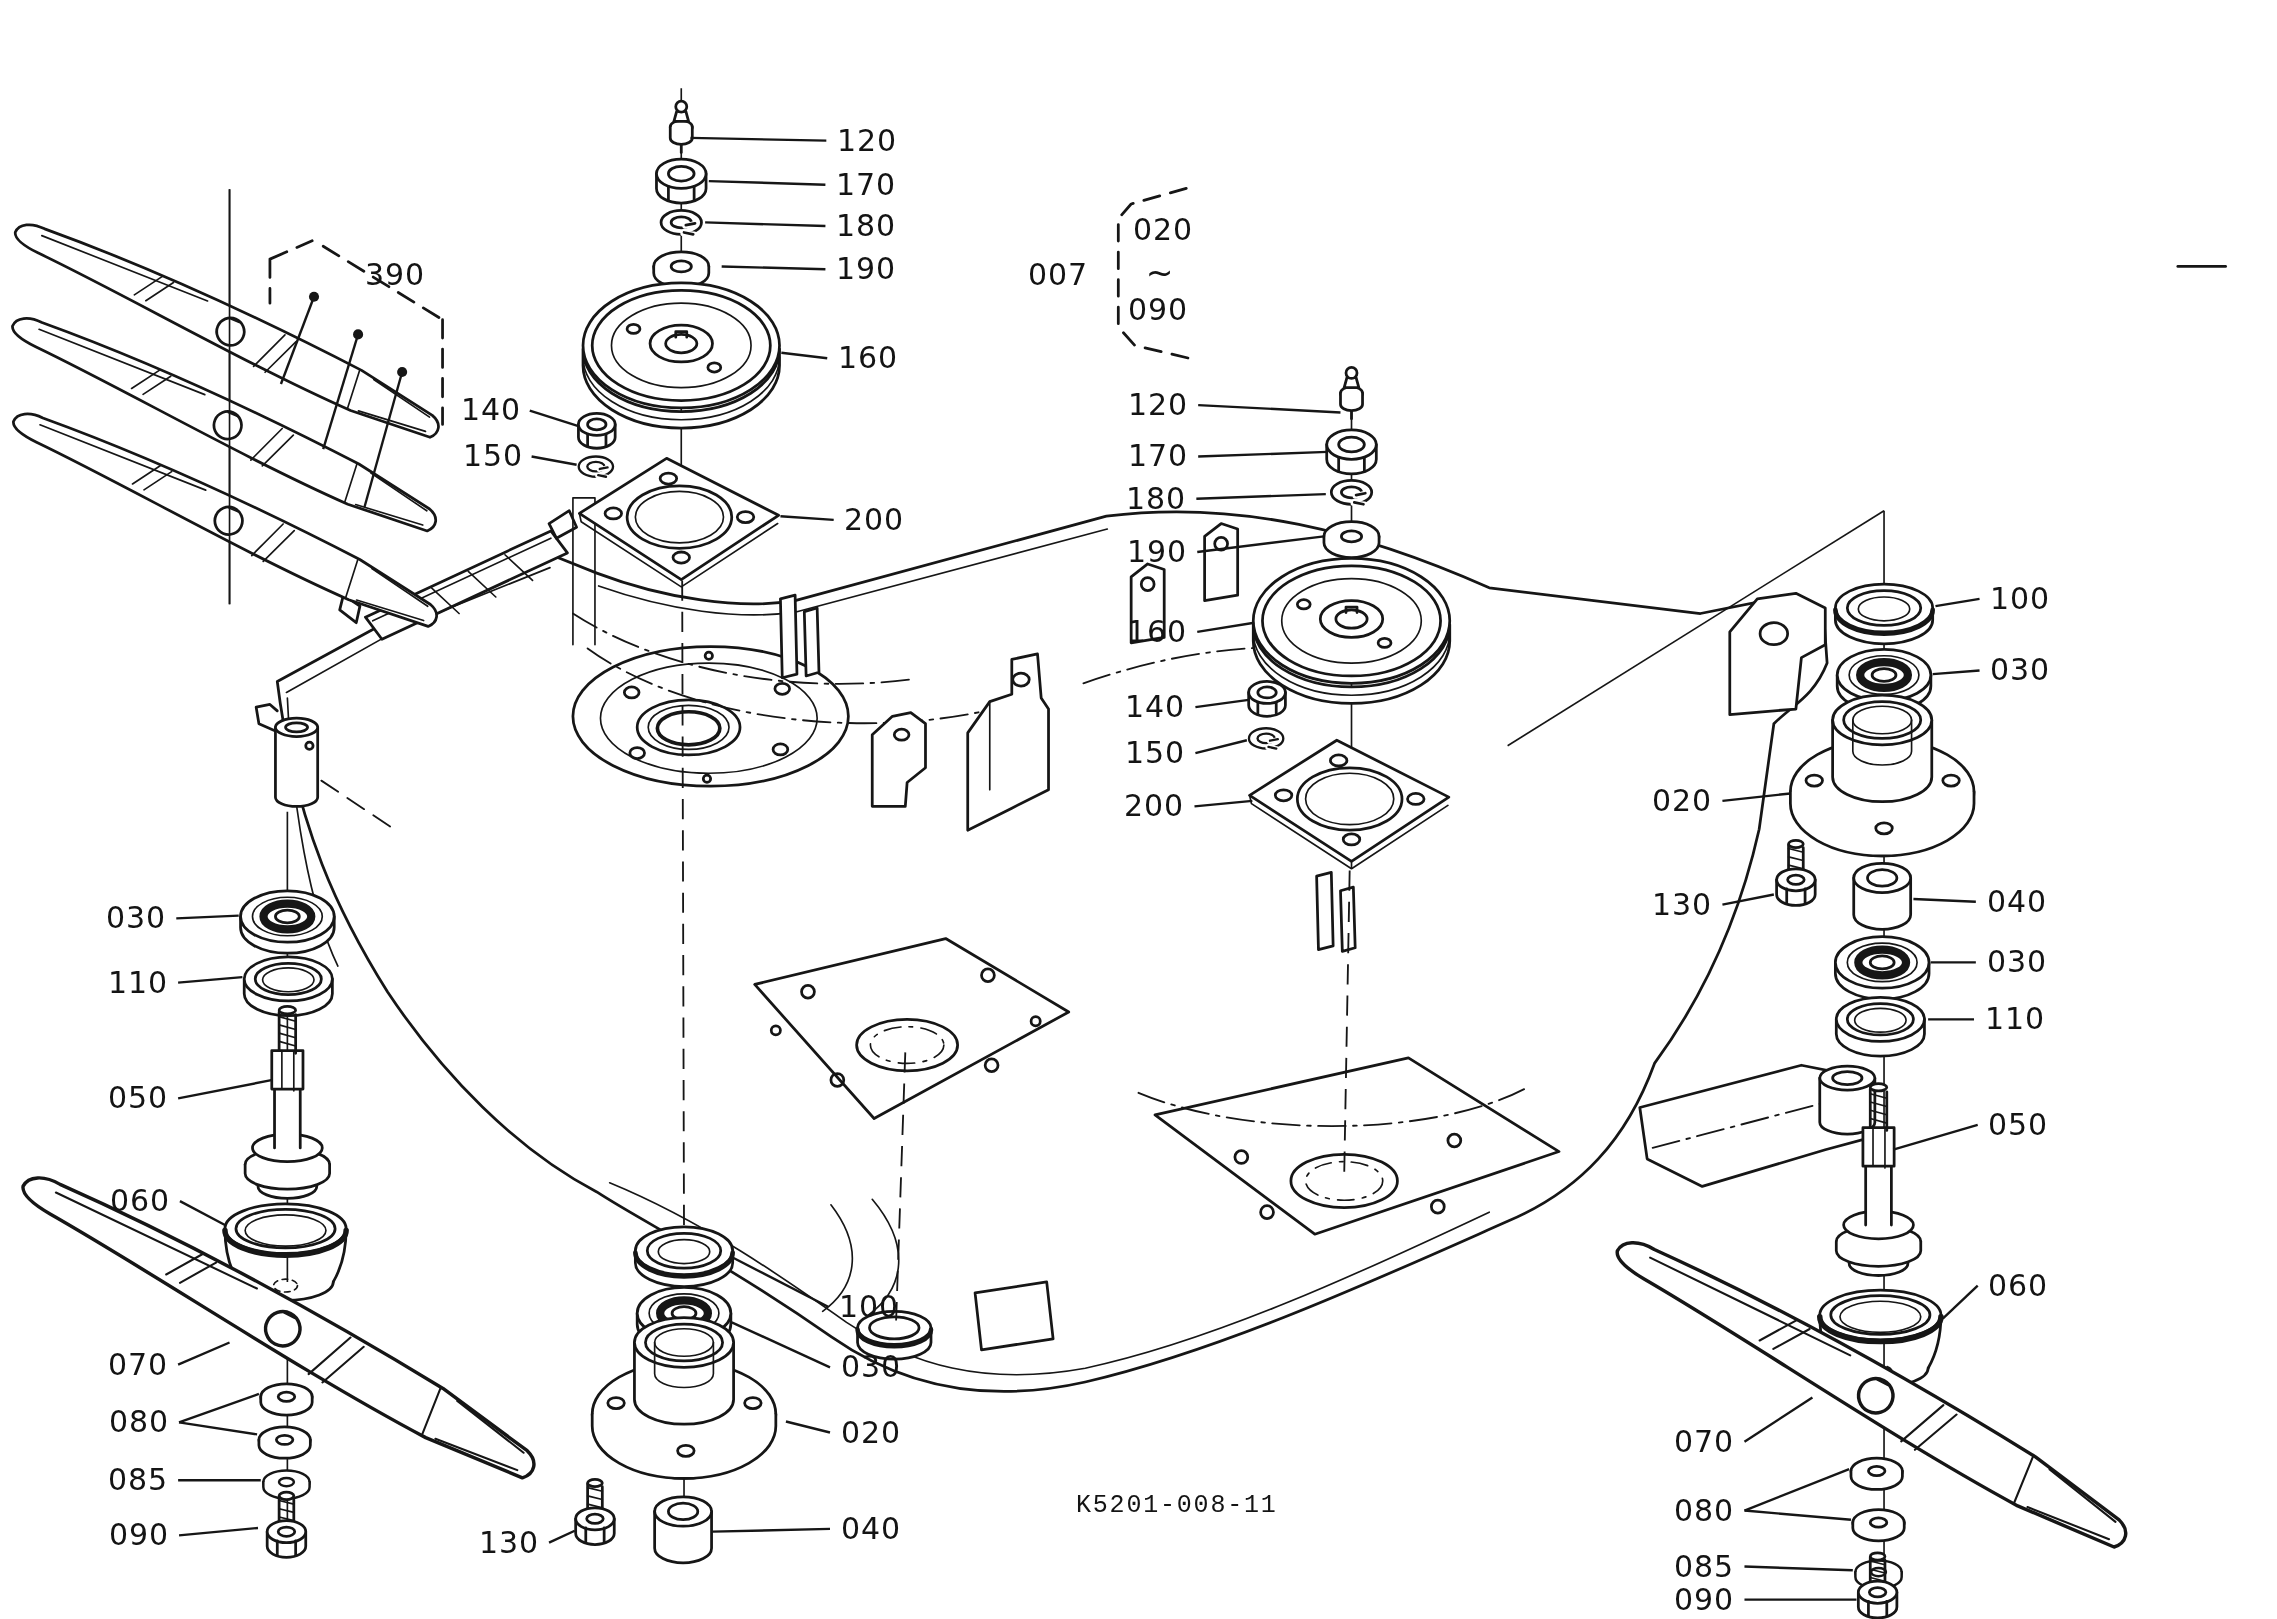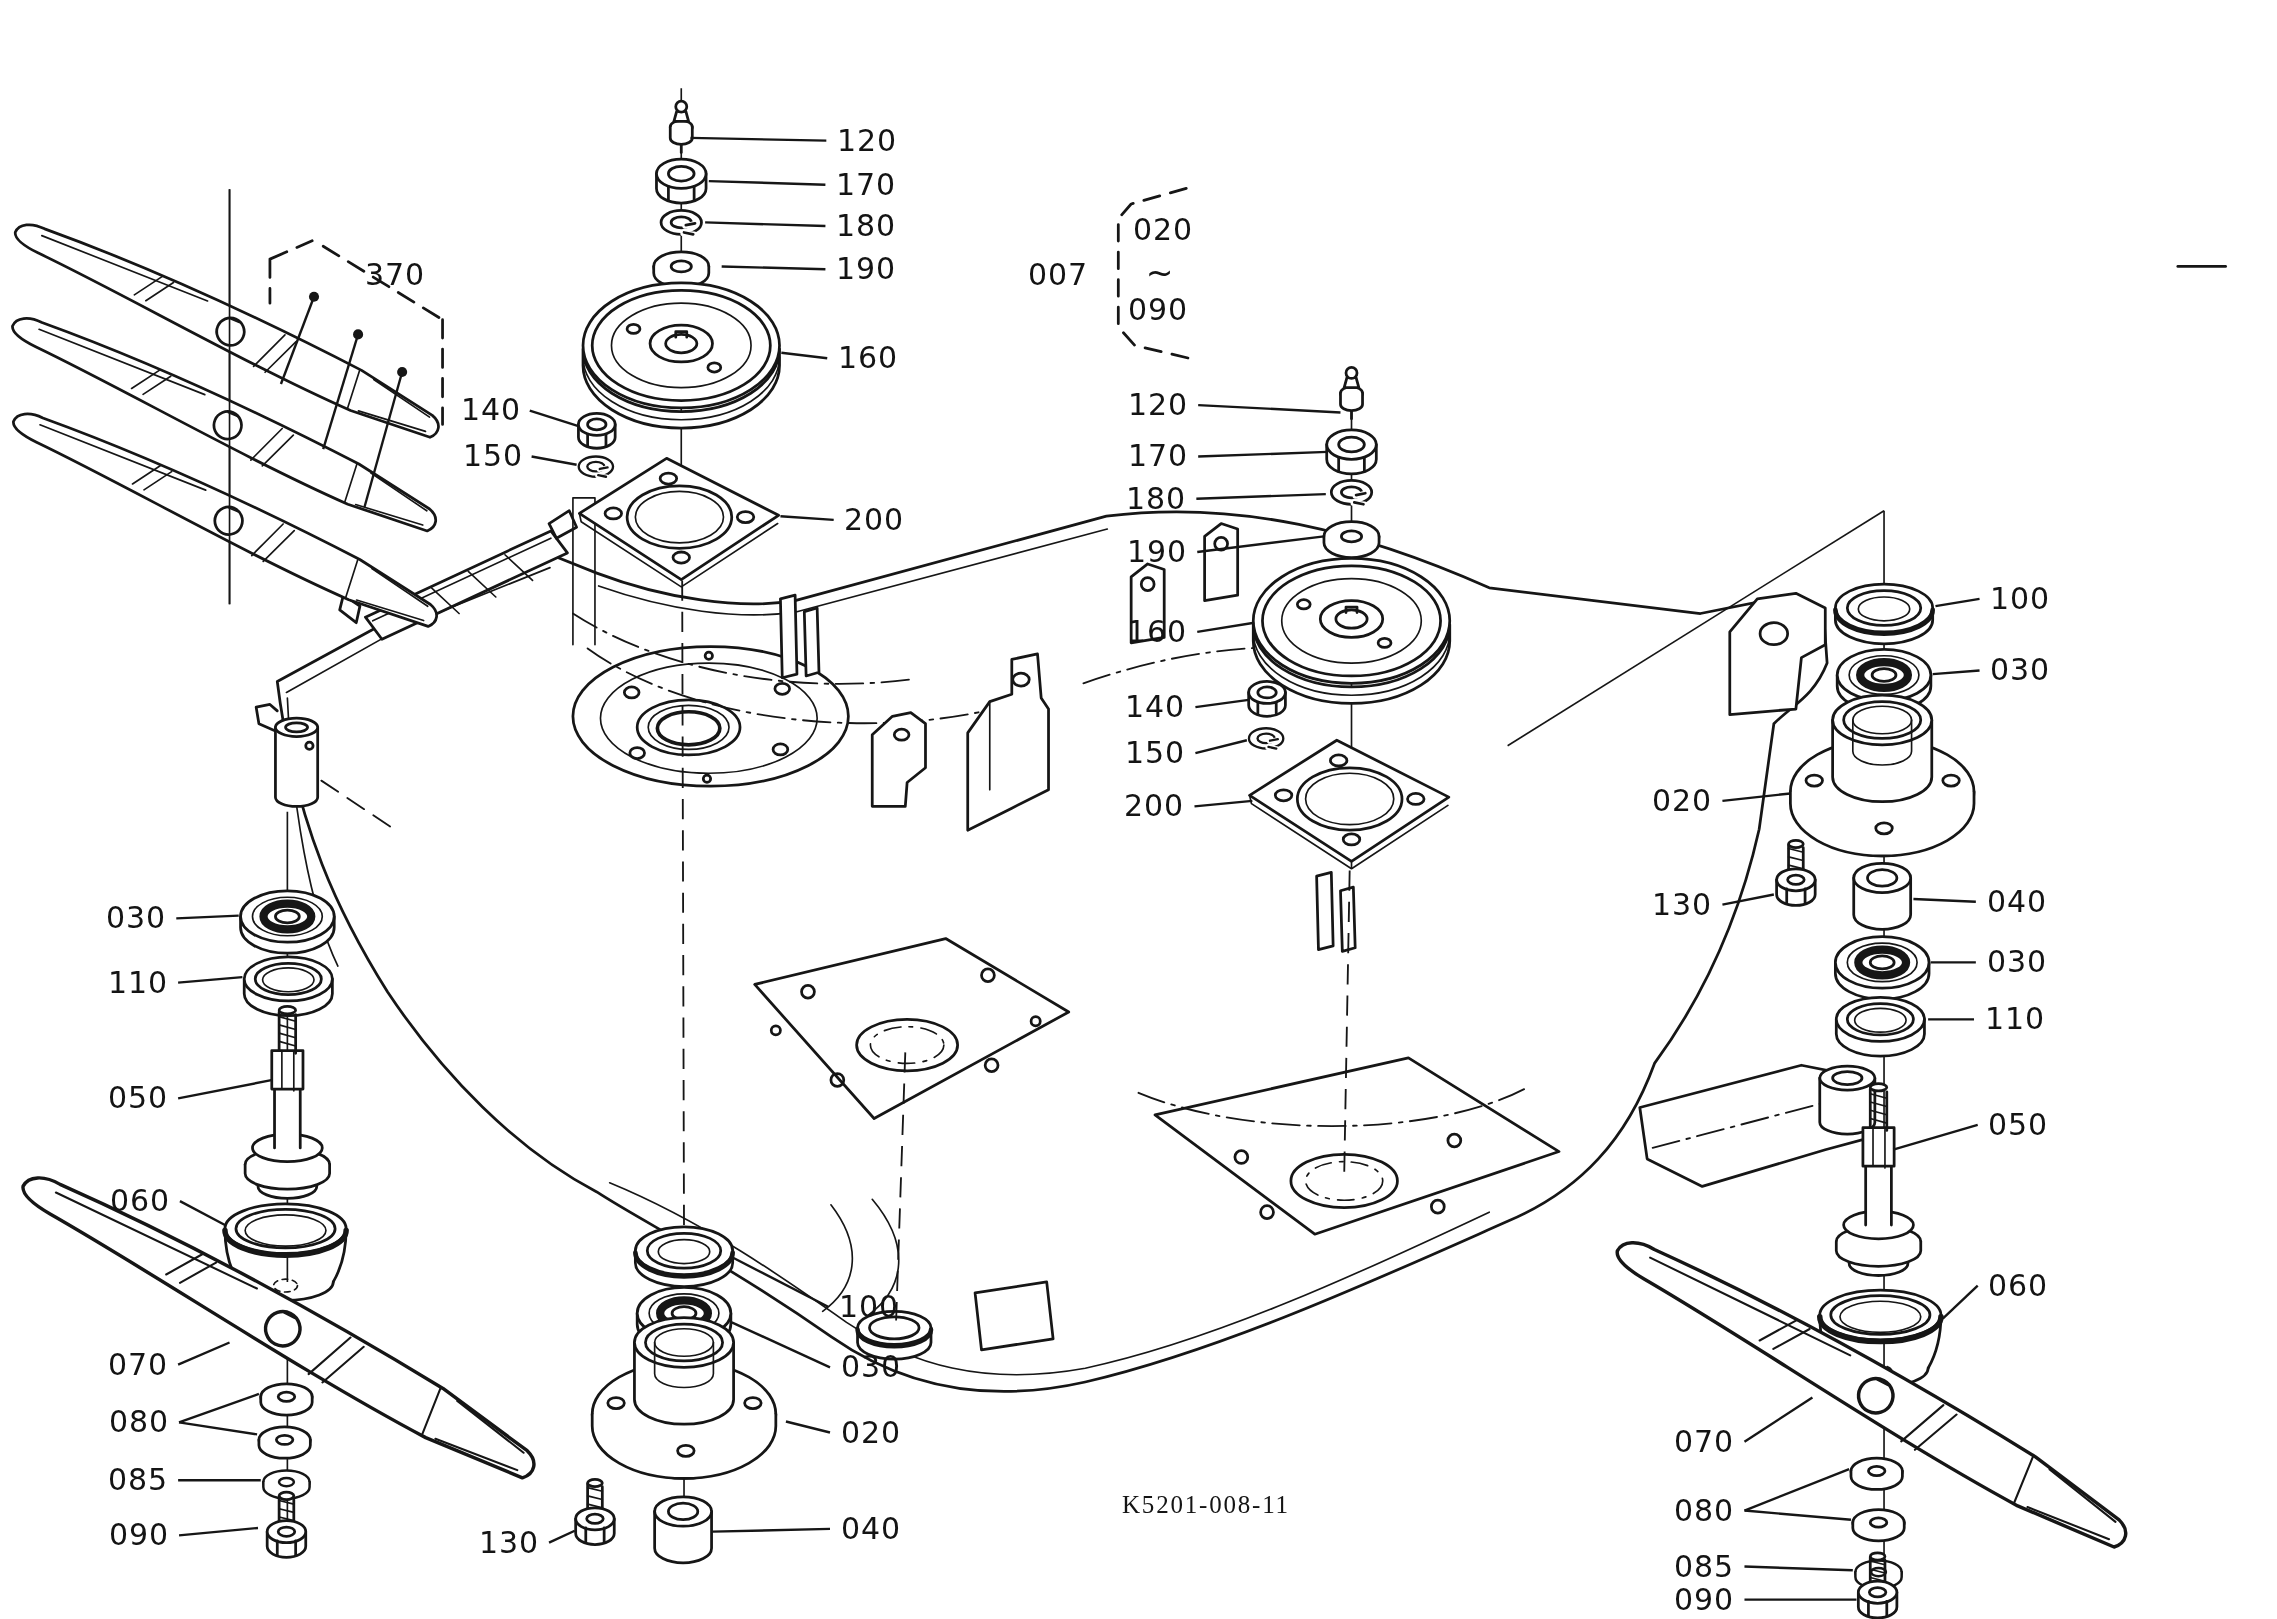--- a/index.html
+++ b/index.html
@@ -7,21 +7,21 @@
           font-family:"DejaVu Sans",sans-serif;}
   #artwork,#leader-layer{position:absolute;left:0;top:0;}
   .part{stroke:#161616;stroke-width:3;fill:none;stroke-linecap:round;stroke-linejoin:round;}
   .thin{stroke-width:1.8;}
   .axis{stroke:#161616;stroke-width:1.8;fill:none;}
   .dashline{stroke:#161616;stroke-width:2;fill:none;stroke-dasharray:22 12;}
   .dashdot{stroke:#161616;stroke-width:2;fill:none;stroke-dasharray:30 8 4 8;}
   .callout{position:absolute;transform:translate(-50%,-50%);font-size:30px;color:#141414;
            letter-spacing:0.9px;line-height:1;white-space:nowrap;}
   .callout.small{font-size:33px;}
-  .code{position:absolute;left:1122px;top:1491px;font-family:Liberation Serif, serif;
+  .code{position:absolute;left:1076px;top:1491px;font-family:Liberation Mono, monospace;
         font-size:25px;letter-spacing:1.8px;color:#141414;}
 </style>
 </head>
 <body>
 
 <div class="canvas">
 
 <svg id="artwork" width="2277" height="1620" viewBox="0 0 2480 1764" xmlns="http://www.w3.org/2000/svg">
   <defs>
     <g id="grease-fitting" class="part">
@@ -396,21 +396,21 @@
       <line x1="194" y1="1196" x2="297" y2="1176" stroke="#161616" stroke-width="2.6"></line>
       <line x1="196" y1="1308" x2="245" y2="1334" stroke="#161616" stroke-width="2.6"></line>
       <line x1="194" y1="1486" x2="250" y2="1462" stroke="#161616" stroke-width="2.6"></line>
       <line x1="195" y1="1549" x2="282" y2="1518" stroke="#161616" stroke-width="2.6"></line>
       <line x1="195" y1="1549" x2="280" y2="1562" stroke="#161616" stroke-width="2.6"></line>
       <line x1="194" y1="1612" x2="284" y2="1612" stroke="#161616" stroke-width="2.6"></line>
       <line x1="195" y1="1672" x2="281" y2="1664" stroke="#161616" stroke-width="2.6"></line>
     </svg>
 
 <div id="callout-layer">
-      <div class="callout" style="left: 395px; top: 275px;">370</div>
+      <div class="callout" style="left: 395px; top: 275px;">390</div>
       <div class="callout" style="left: 491px; top: 410px;">140</div>
       <div class="callout" style="left: 493px; top: 456px;">150</div>
       <div class="callout" style="left: 867px; top: 141px;">120</div>
       <div class="callout" style="left: 866px; top: 185px;">170</div>
       <div class="callout" style="left: 866px; top: 226px;">180</div>
       <div class="callout" style="left: 866px; top: 269px;">190</div>
       <div class="callout" style="left: 868px; top: 358px;">160</div>
       <div class="callout" style="left: 874px; top: 520px;">200</div>
       <div class="callout" style="left: 1158px; top: 405px;">120</div>
       <div class="callout" style="left: 1158px; top: 456px;">170</div>

